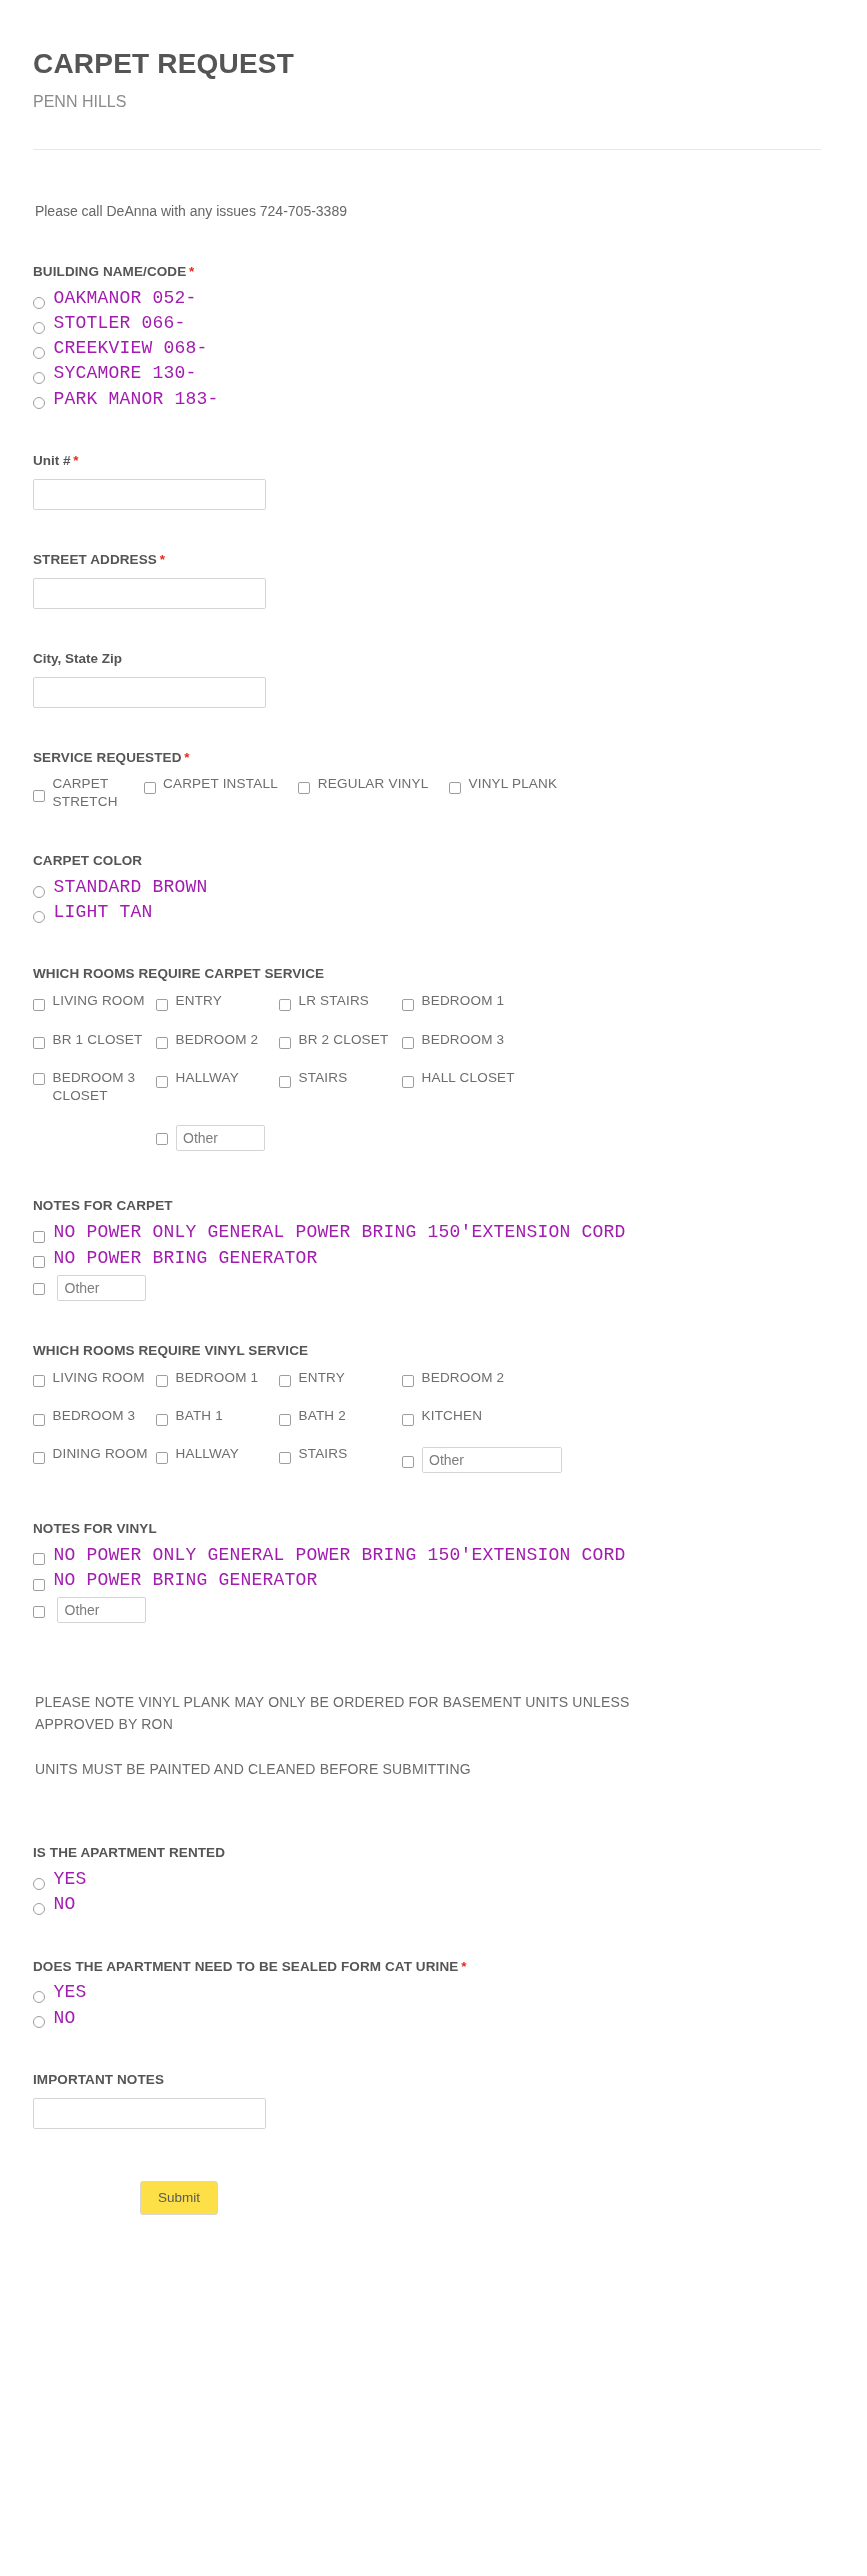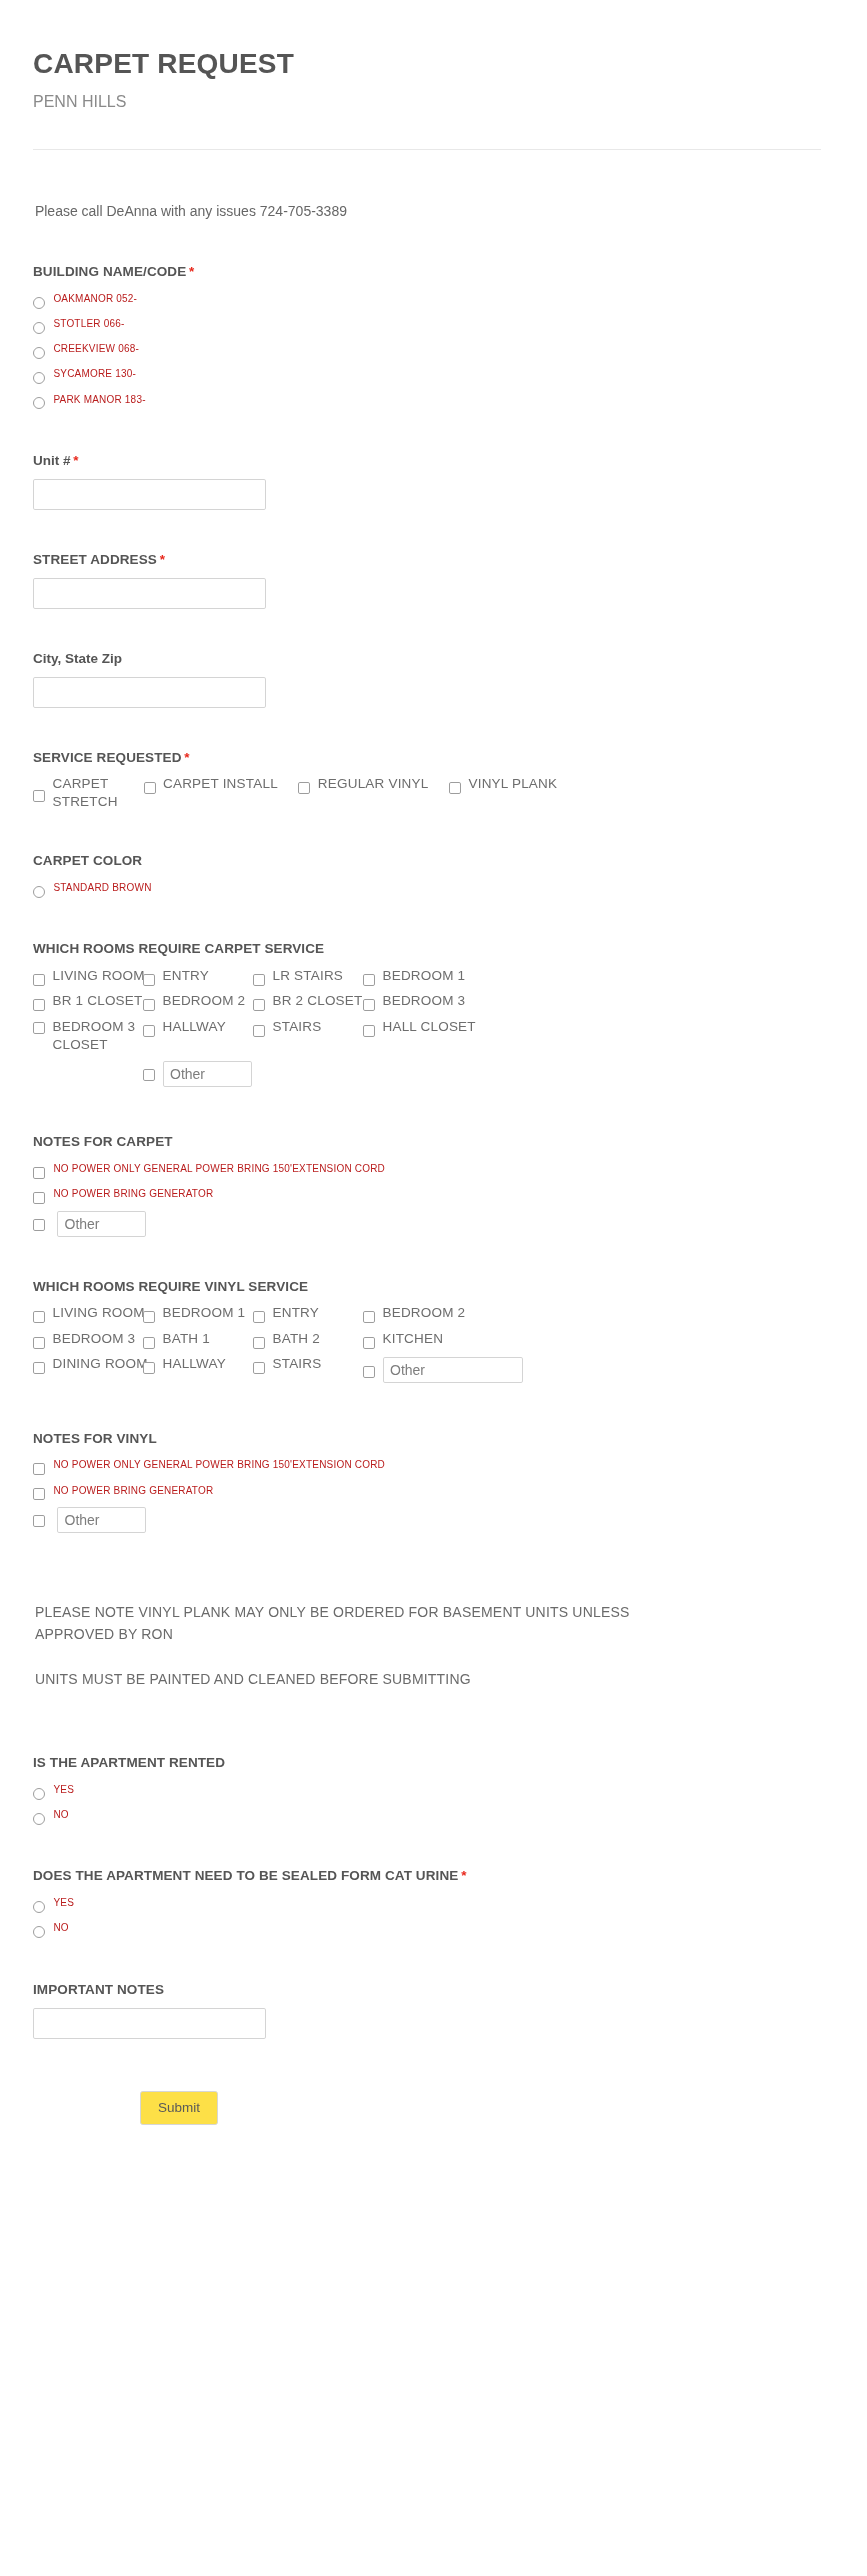--- a/index.html
+++ b/index.html
@@ -91,24 +91,25 @@
   .choice {
     display: flex;
     align-items: flex-start;
     margin: 0 0 4.7px 0;
     line-height: 17.7px;
     cursor: default;
   }
   .choice:last-child { margin-bottom: 0; }
   .choice .ctl { flex: 0 0 auto; margin-right: 8.4px; margin-top: 2.8px; }
   .choice .ctl-txt {
-    font-size: 10px;
-    color: #b91c1c;
+    font-size: 18px;
+    color: #a21caf;
     letter-spacing: 0.2px;
     white-space: nowrap;
+    font-family: Liberation Mono, monospace;
   }
 
   
   .radio {
     display: inline-block;
     width: 12px; height: 12px;
     border: 0.9px solid #9d9d9d;
     border-radius: 50%;
     background: #fff;
     vertical-align: middle;
@@ -144,20 +145,21 @@
   .opt.wrap2 .ctl-txt { white-space: normal; }
   .opt.wrap2 .ctl { margin-top: 10.3px; }
 
   
   .grid4 {
     display: grid;
     grid-template-columns: 110px 110px 110px 186px;
     column-gap: 0;
     row-gap: 0;
     align-items: start;
+    gap: 13px;
   }
   .grid4 .cell {
     display: flex;
     align-items: flex-start;
     min-height: 17px;
     margin-bottom: 5.6px;
   }
   .grid4 .cell .ctl { margin-right: 7.5px; margin-top: 2.8px; flex: 0 0 auto; }
   .grid4 .cell .ctl-txt {
     font-size: 13.5px;
@@ -304,20 +306,24 @@
     </div>
   </div>
 
   <div class="field-block">
     <div class="label">CARPET COLOR</div>
     <div class="choice-list">
       <label class="choice">
           <span class="ctl"><span class="radio"></span></span>
           <span class="ctl-txt">STANDARD BROWN</span>
         </label>
+      <label class="choice">
+          <span class="ctl"><span class="radio"></span></span>
+          <span class="ctl-txt">LIGHT TAN</span>
+        </label>
     </div>
   </div>
 
   <div class="field-block">
     <div class="label">WHICH ROOMS REQUIRE CARPET SERVICE</div>
     <div class="grid4">
       <label class="cell">
           <span class="ctl"><span class="check"></span></span>
           <span class="ctl-txt">LIVING ROOM</span>
         </label>

